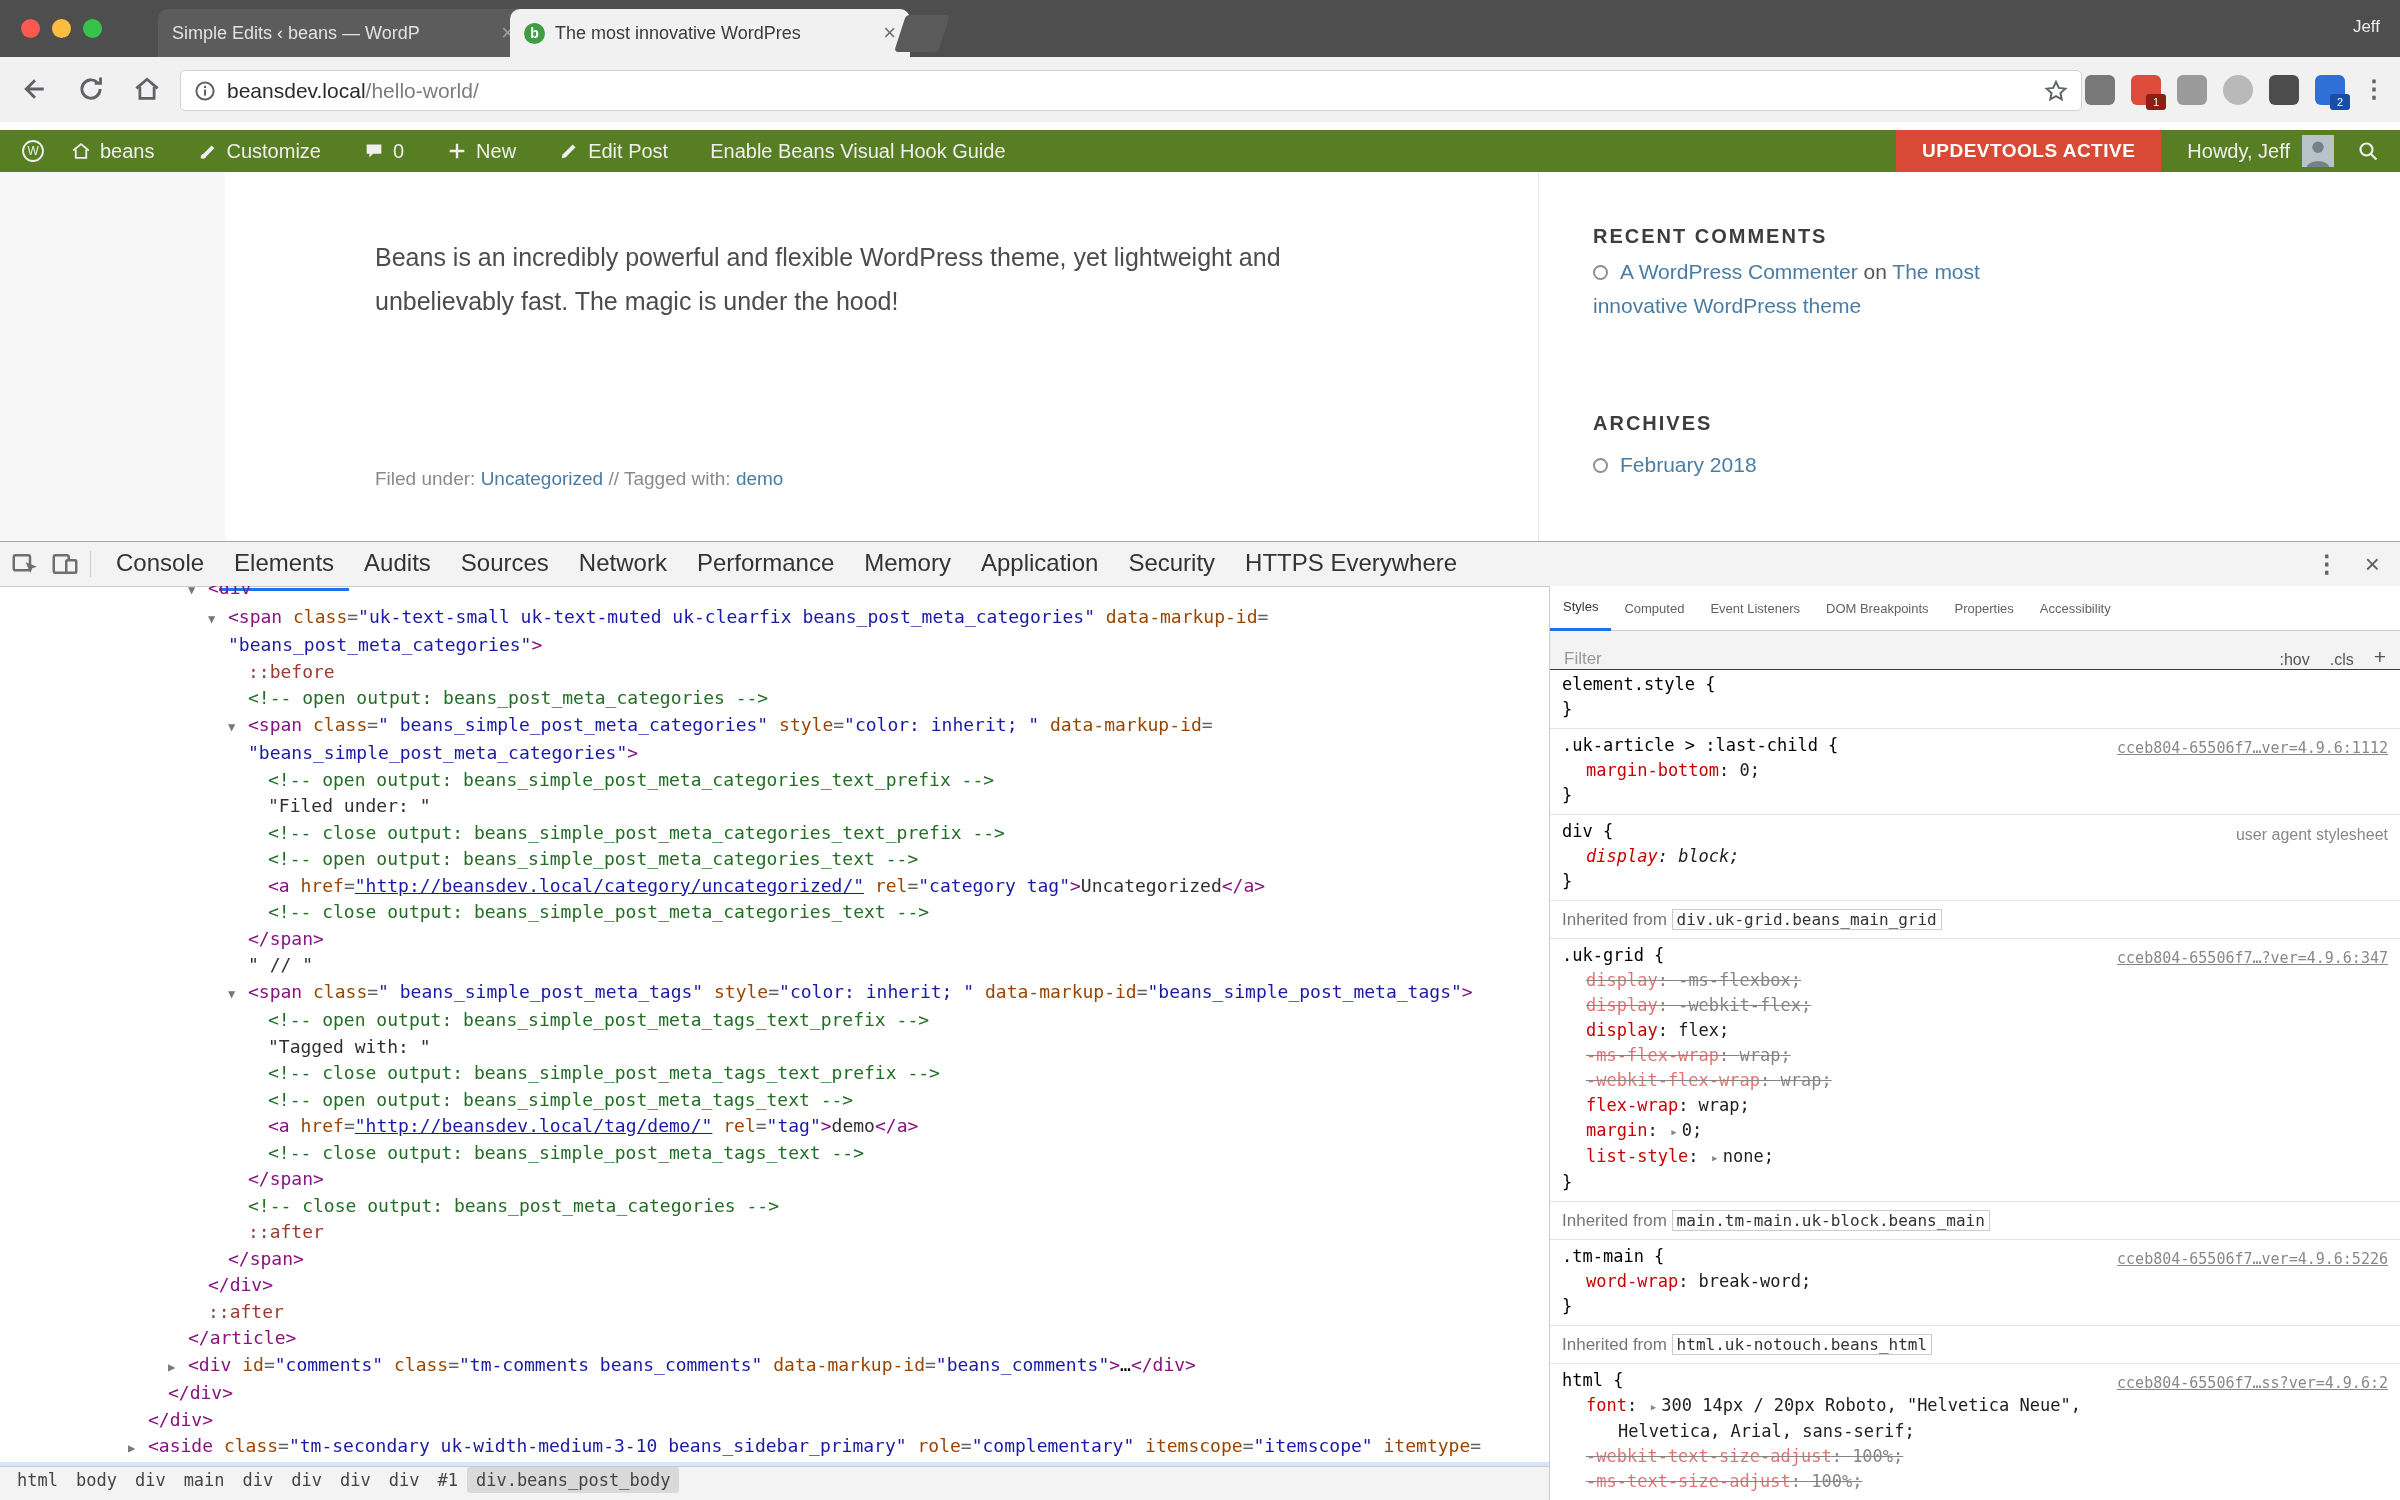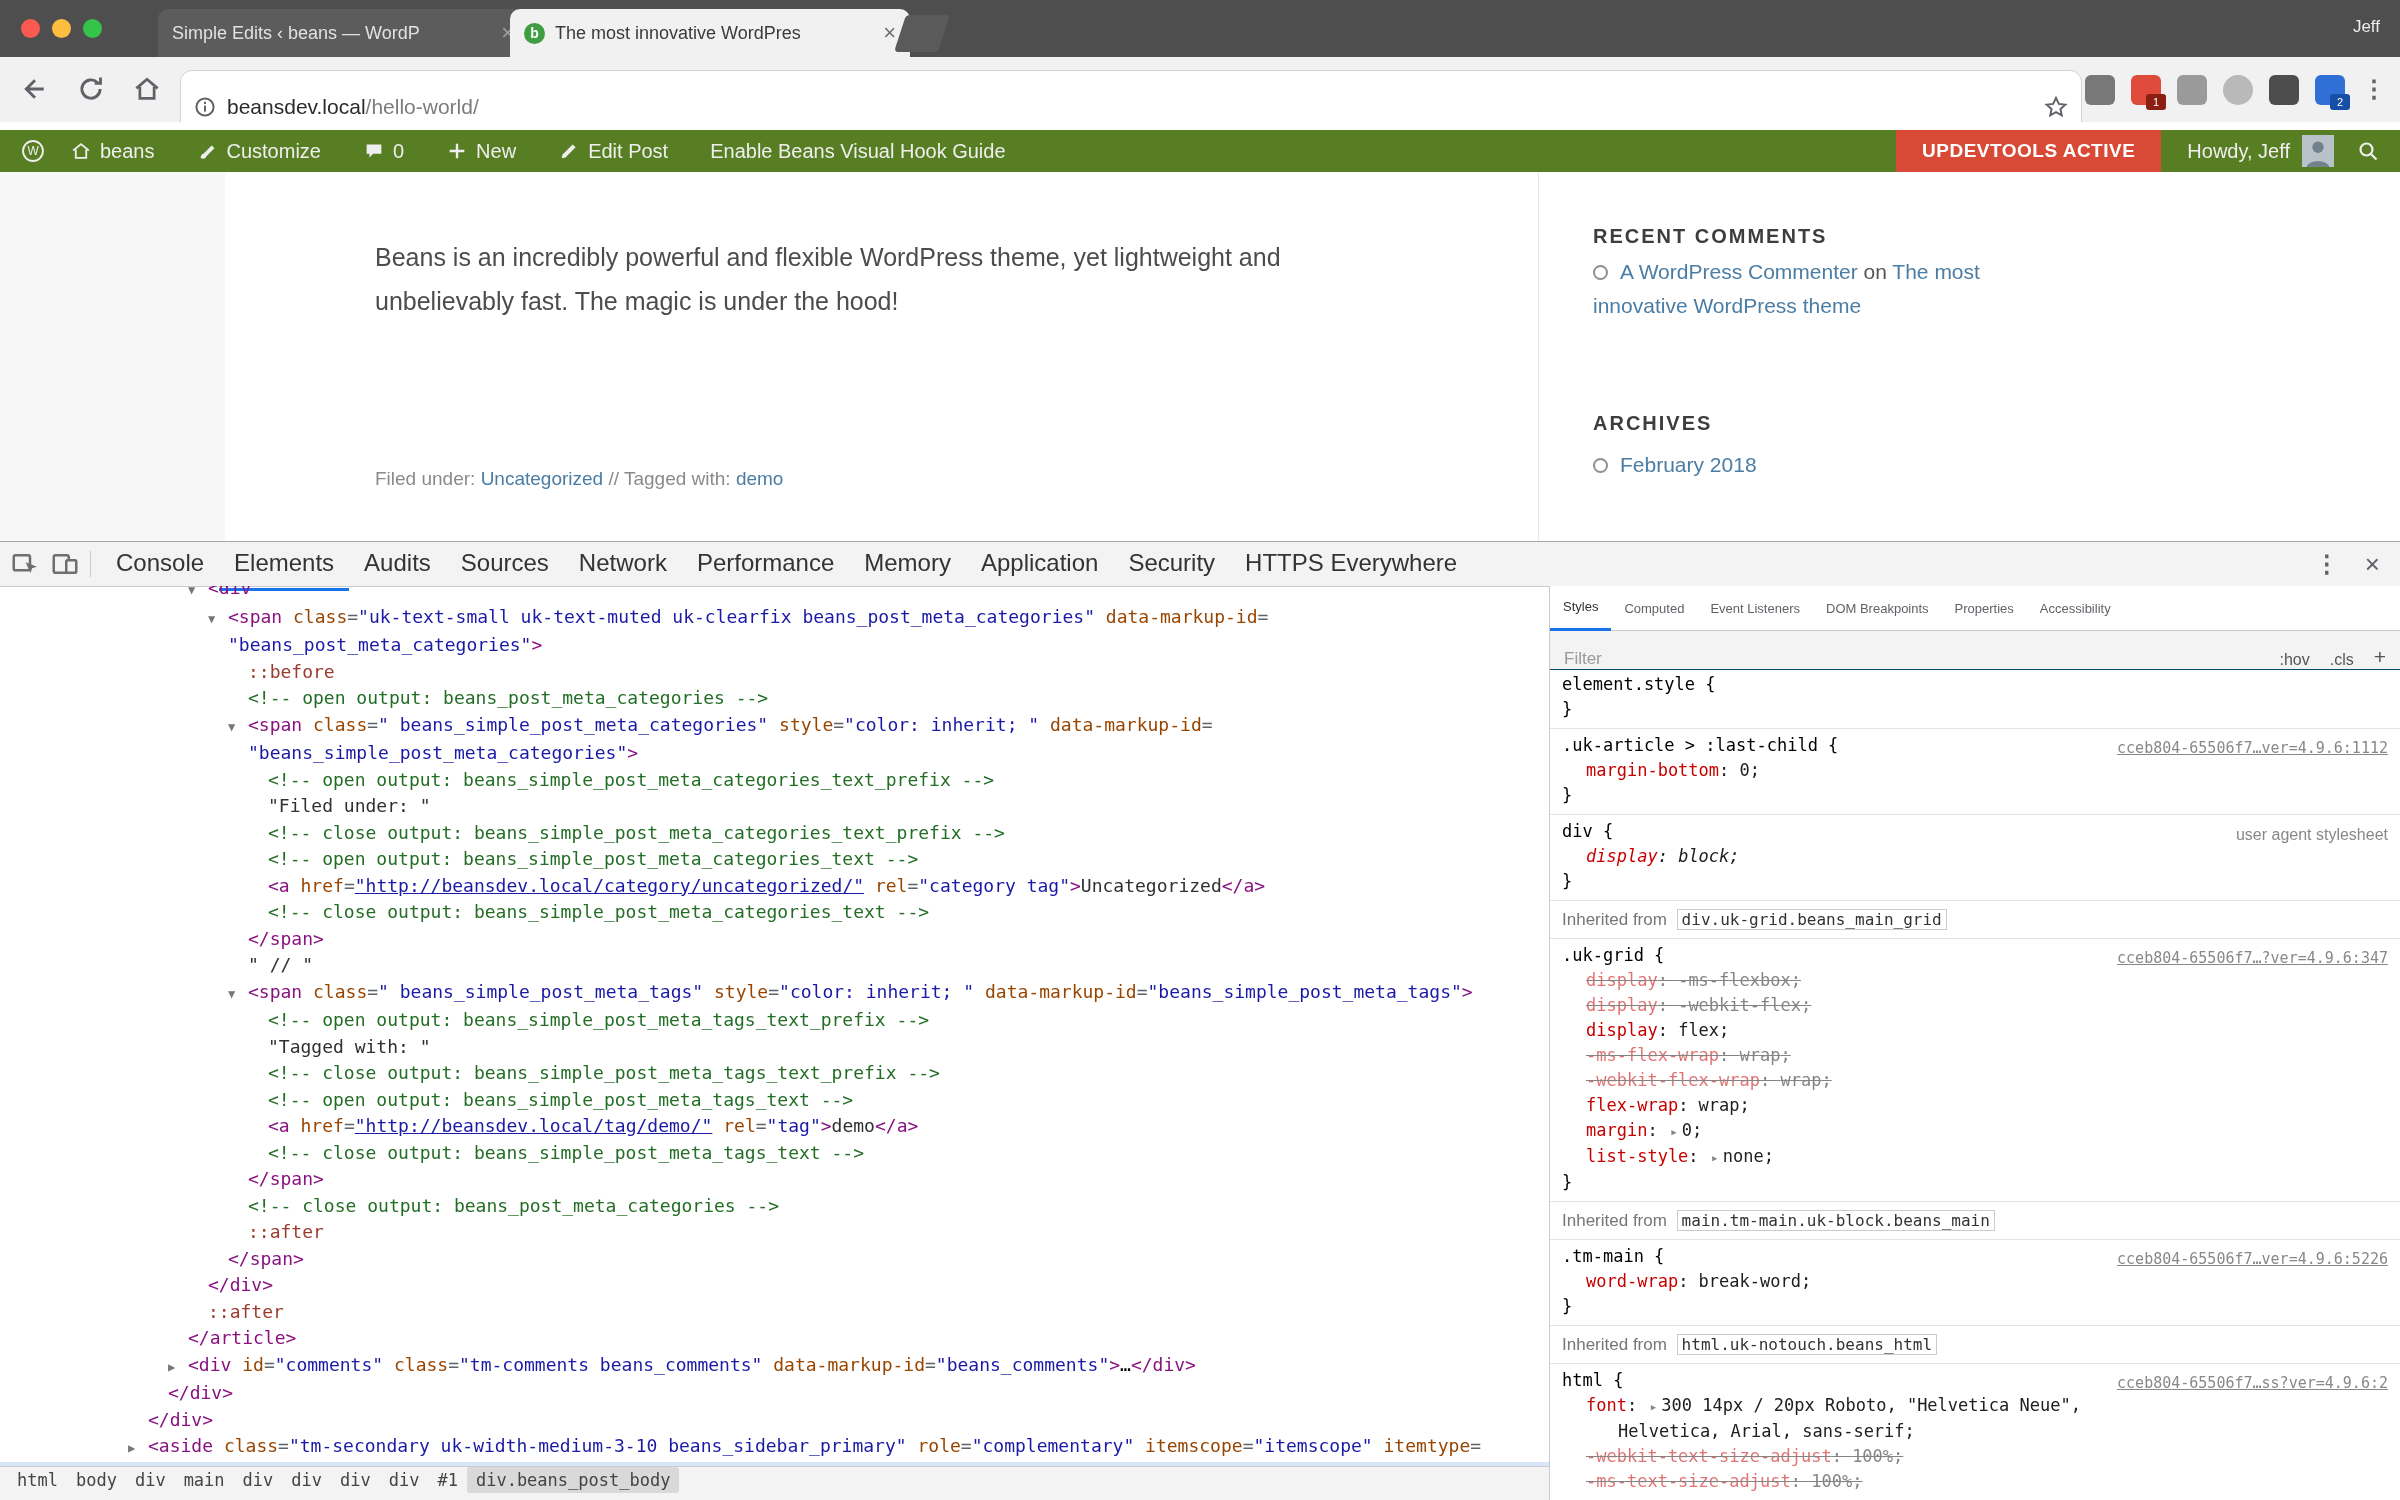--- a/index.html
+++ b/index.html
@@ -19,21 +19,21 @@
   .tab-close{font-size:22px;line-height:1;color:#a0a0a0}
   #tab2 .tab-close{color:#6f6f6f}
   .favicon{width:21px;height:21px;min-width:21px;border-radius:50%;background:#3f9d44;color:#fff;font-size:14px;font-weight:bold;display:flex;align-items:center;justify-content:center}
   #newtab{position:absolute;left:900px;top:15px;width:44px;height:37px;background:#5a5a5a;transform:skewX(-18deg);border-radius:4px}
   #profile-name{position:absolute;right:20px;top:17px;color:#ececec;font-size:17px}
 
   
   #toolbar{position:absolute;left:0;top:57px;width:100%;height:65px;background:#f1f1f1;border-bottom:1px solid #c6c6c6}
   .navicon{position:absolute;top:17px;width:30px;height:30px}
   #back-icon{left:20px}#reload-icon{left:76px}#home-icon{left:132px}
-  #omnibox{position:absolute;left:180px;top:13px;width:1876px;height:39px;background:#fff;border:1px solid #d2d2d2;border-radius:12px;display:flex;align-items:center;padding:16px 12px}
+  #omnibox{position:absolute;left:180px;top:13px;width:1876px;height:39px;background:#fff;border:1px solid #d2d2d2;border-radius:5px;display:flex;align-items:center;padding:0 12px}
   #url-text{font-size:21px;color:#2b2b2b;margin-left:10px;flex:1;white-space:nowrap}
   #url-path{color:#7c7c7c}
   #star-icon{width:26px;height:26px}
   .ext{position:absolute;top:18px;width:30px;height:30px;border-radius:6px}
   #ext1{left:2085px;background:#787878}
   #ext2{left:2131px;background:#df4b3b}
   #ext3{left:2177px;background:#9a9a9a}
   #ext4{left:2223px;background:#b9b9b9;border-radius:50%}
   #ext5{left:2269px;background:#4d4d4d}
   #ext6{left:2315px;background:#2f6fd6}
@@ -107,21 +107,21 @@
   .rule{padding:4px 12px 6px;border-bottom:1px solid #e3e3e3;overflow:hidden}
   .rlink{float:right;font-size:15px;color:#888;text-decoration:underline;margin:3px 0 0 10px}
   .rlink.plain{text-decoration:none;font-family:"Liberation Sans",sans-serif;font-size:16px}
   .sel{color:#000000}
   .prop{padding-left:56px;text-indent:-32px;white-space:normal;word-wrap:break-word;color:#202020}
   .prop .pn{color:#c80000}
   .prop.struck{text-decoration:line-through;opacity:.55}
   .prop.italic{font-style:italic}
   .tri{color:#888;font-size:13px;margin:0 4px 0 2px}
   .inherited{padding:6px 12px;border-bottom:1px solid #e3e3e3;font-family:"Liberation Sans",sans-serif;font-size:17px;color:#767676}
-  .inode{font-family:"DejaVu Sans Mono","Liberation Mono",monospace;font-size:16px;color:#333;border:1px solid #ccc;padding:0 4px;margin-left:5px;background:#fff}
+  .inode{font-family:"DejaVu Sans Mono","Liberation Mono",monospace;font-size:16px;color:#333;border:1px solid #ccc;padding:0 4px;background:#fff}
 </style>
 </head>
 <body>
 
 <div id="tabstrip">
   <span class="traffic" id="t-red"></span>
   <span class="traffic" id="t-yellow"></span>
   <span class="traffic" id="t-green"></span>
 
   <div class="tab" id="tab1">

